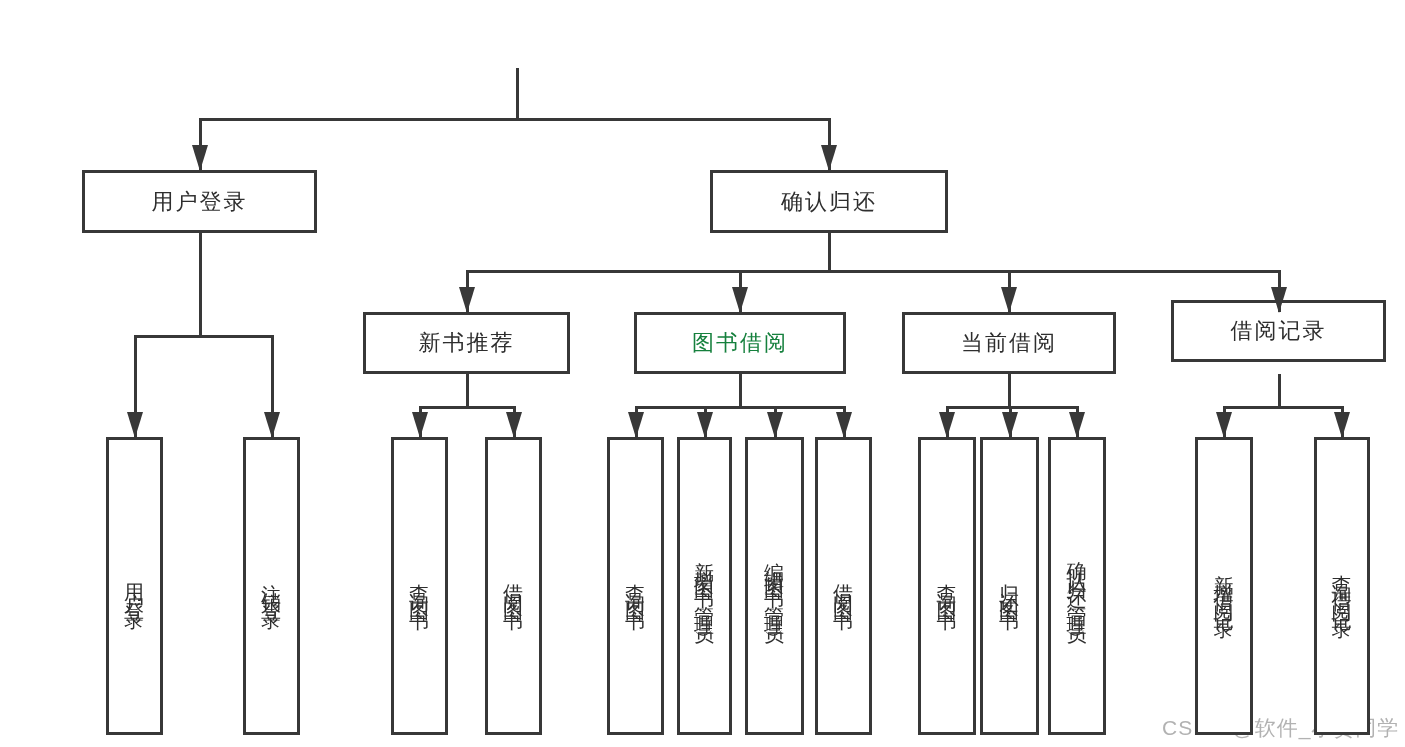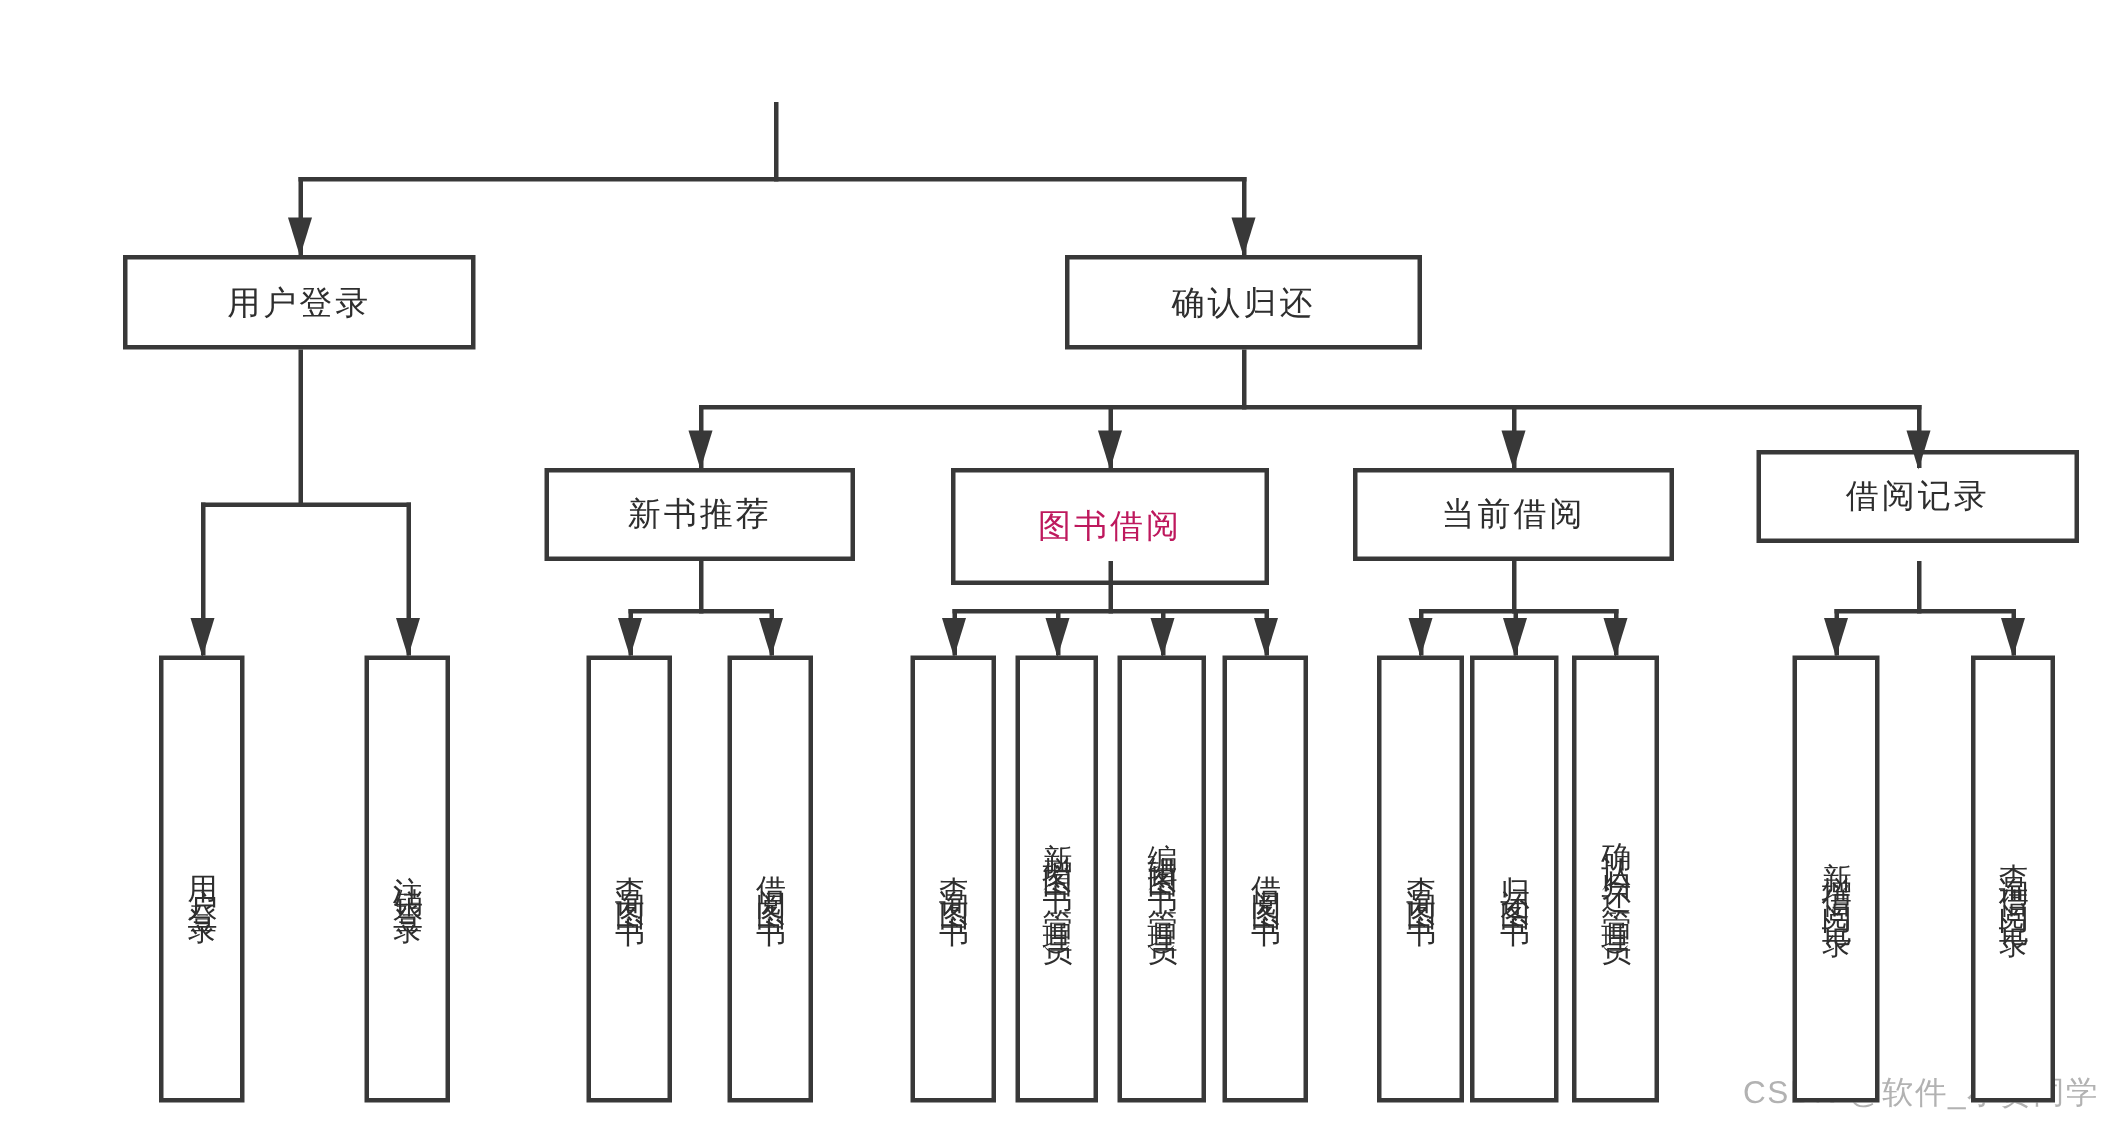--- a/index.html
+++ b/index.html
@@ -55,21 +55,21 @@
   }
 </style>
 </head>
 <body>
 
 <div id="stage">
   <div class="watermark">CSDN @软件_小贺同学</div>
     <div class="node" style="left: 82px; top: 170px; width: 235px; height: 63px; border-color: rgb(56, 56, 56); color: rgb(46, 46, 46); background: rgb(255, 255, 255);">用户登录</div>
     <div class="node" style="left: 710px; top: 170px; width: 238px; height: 63px; border-color: rgb(56, 56, 56); color: rgb(46, 46, 46); background: rgb(255, 255, 255);">确认归还</div>
     <div class="node" style="left: 363px; top: 312px; width: 207px; height: 62px; border-color: rgb(56, 56, 56); color: rgb(46, 46, 46); background: rgb(255, 255, 255);">新书推荐</div>
-    <div class="node" style="left: 634px; top: 312px; width: 212px; height: 78px; border-color: rgb(56, 56, 56); color: #be185d; background: rgb(255, 255, 255);">图书借阅</div>
+    <div class="node" style="left: 634px; top: 312px; width: 212px; height: 62px; border-color: rgb(56, 56, 56); color: #15803d; background: rgb(255, 255, 255);">图书借阅</div>
     <div class="node" style="left: 902px; top: 312px; width: 214px; height: 62px; border-color: rgb(56, 56, 56); color: rgb(46, 46, 46); background: rgb(255, 255, 255);">当前借阅</div>
     <div class="node" style="left: 1171px; top: 300px; width: 215px; height: 62px; border-color: rgb(56, 56, 56); color: rgb(46, 46, 46); background: rgb(255, 255, 255);">借阅记录</div>
     <div class="node vertical" style="left: 106px; top: 437px; width: 57px; height: 298px; border-color: rgb(56, 56, 56); color: rgb(46, 46, 46); background: rgb(255, 255, 255);">用户登录</div>
     <div class="node vertical" style="left: 243px; top: 437px; width: 57px; height: 298px; border-color: rgb(56, 56, 56); color: rgb(46, 46, 46); background: rgb(255, 255, 255);">注销登录</div>
     <div class="node vertical" style="left: 391px; top: 437px; width: 57px; height: 298px; border-color: rgb(56, 56, 56); color: rgb(46, 46, 46); background: rgb(255, 255, 255);">查询图书</div>
     <div class="node vertical" style="left: 485px; top: 437px; width: 57px; height: 298px; border-color: rgb(56, 56, 56); color: rgb(46, 46, 46); background: rgb(255, 255, 255);">借阅图书</div>
     <div class="node vertical" style="left: 607px; top: 437px; width: 57px; height: 298px; border-color: rgb(56, 56, 56); color: rgb(46, 46, 46); background: rgb(255, 255, 255);">查询图书</div>
     <div class="node vertical" style="left: 677px; top: 437px; width: 55px; height: 298px; border-color: rgb(56, 56, 56); color: rgb(46, 46, 46); background: rgb(255, 255, 255);">新增图书（管理员）</div>
     <div class="node vertical" style="left: 745px; top: 437px; width: 59px; height: 298px; border-color: rgb(56, 56, 56); color: rgb(46, 46, 46); background: rgb(255, 255, 255);">编辑图书（管理员）</div>
     <div class="node vertical" style="left: 815px; top: 437px; width: 57px; height: 298px; border-color: rgb(56, 56, 56); color: rgb(46, 46, 46); background: rgb(255, 255, 255);">借阅图书</div>

